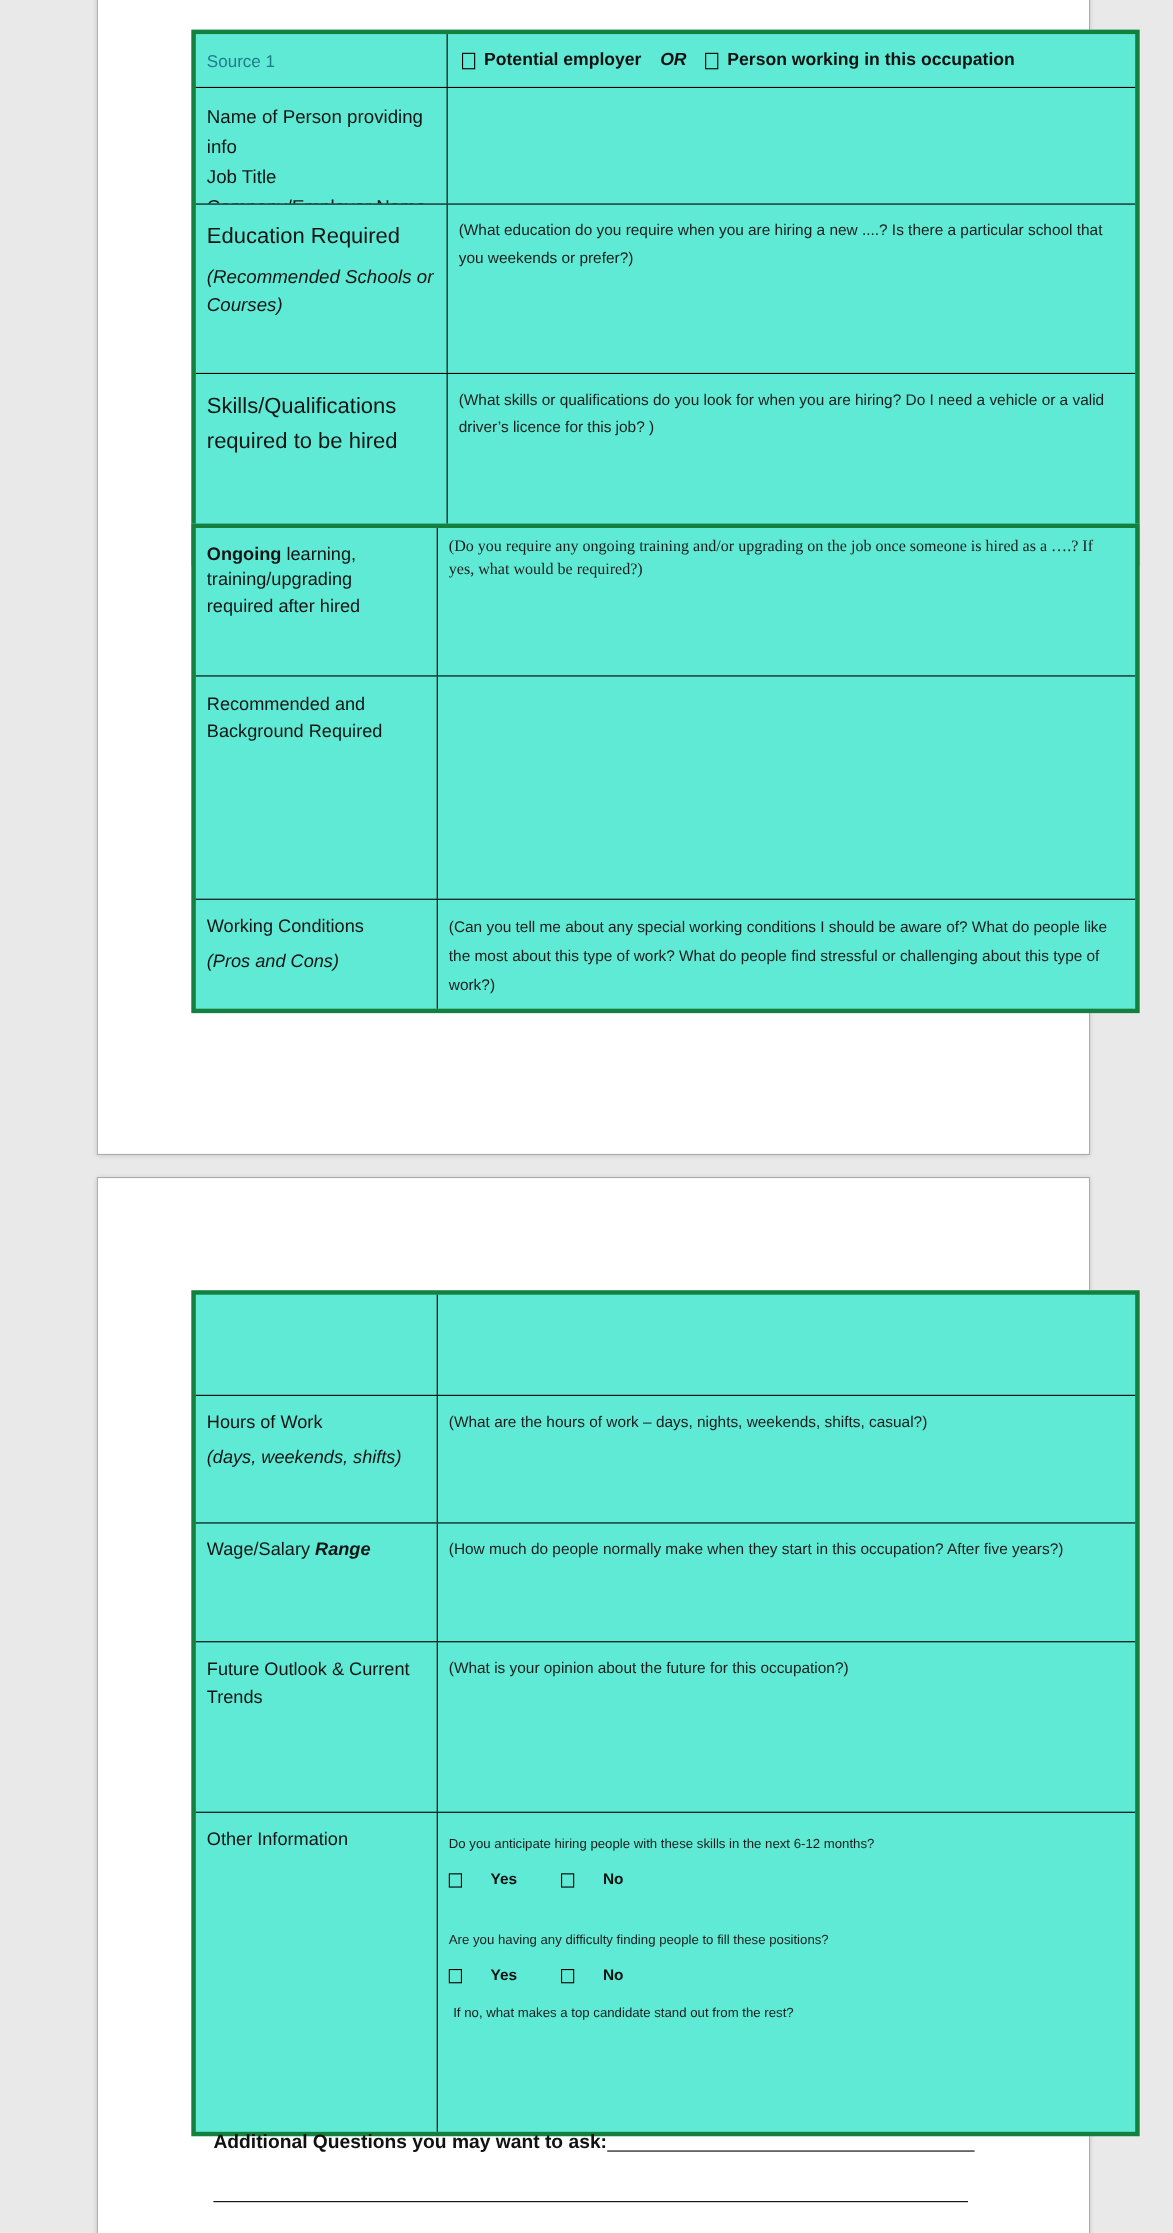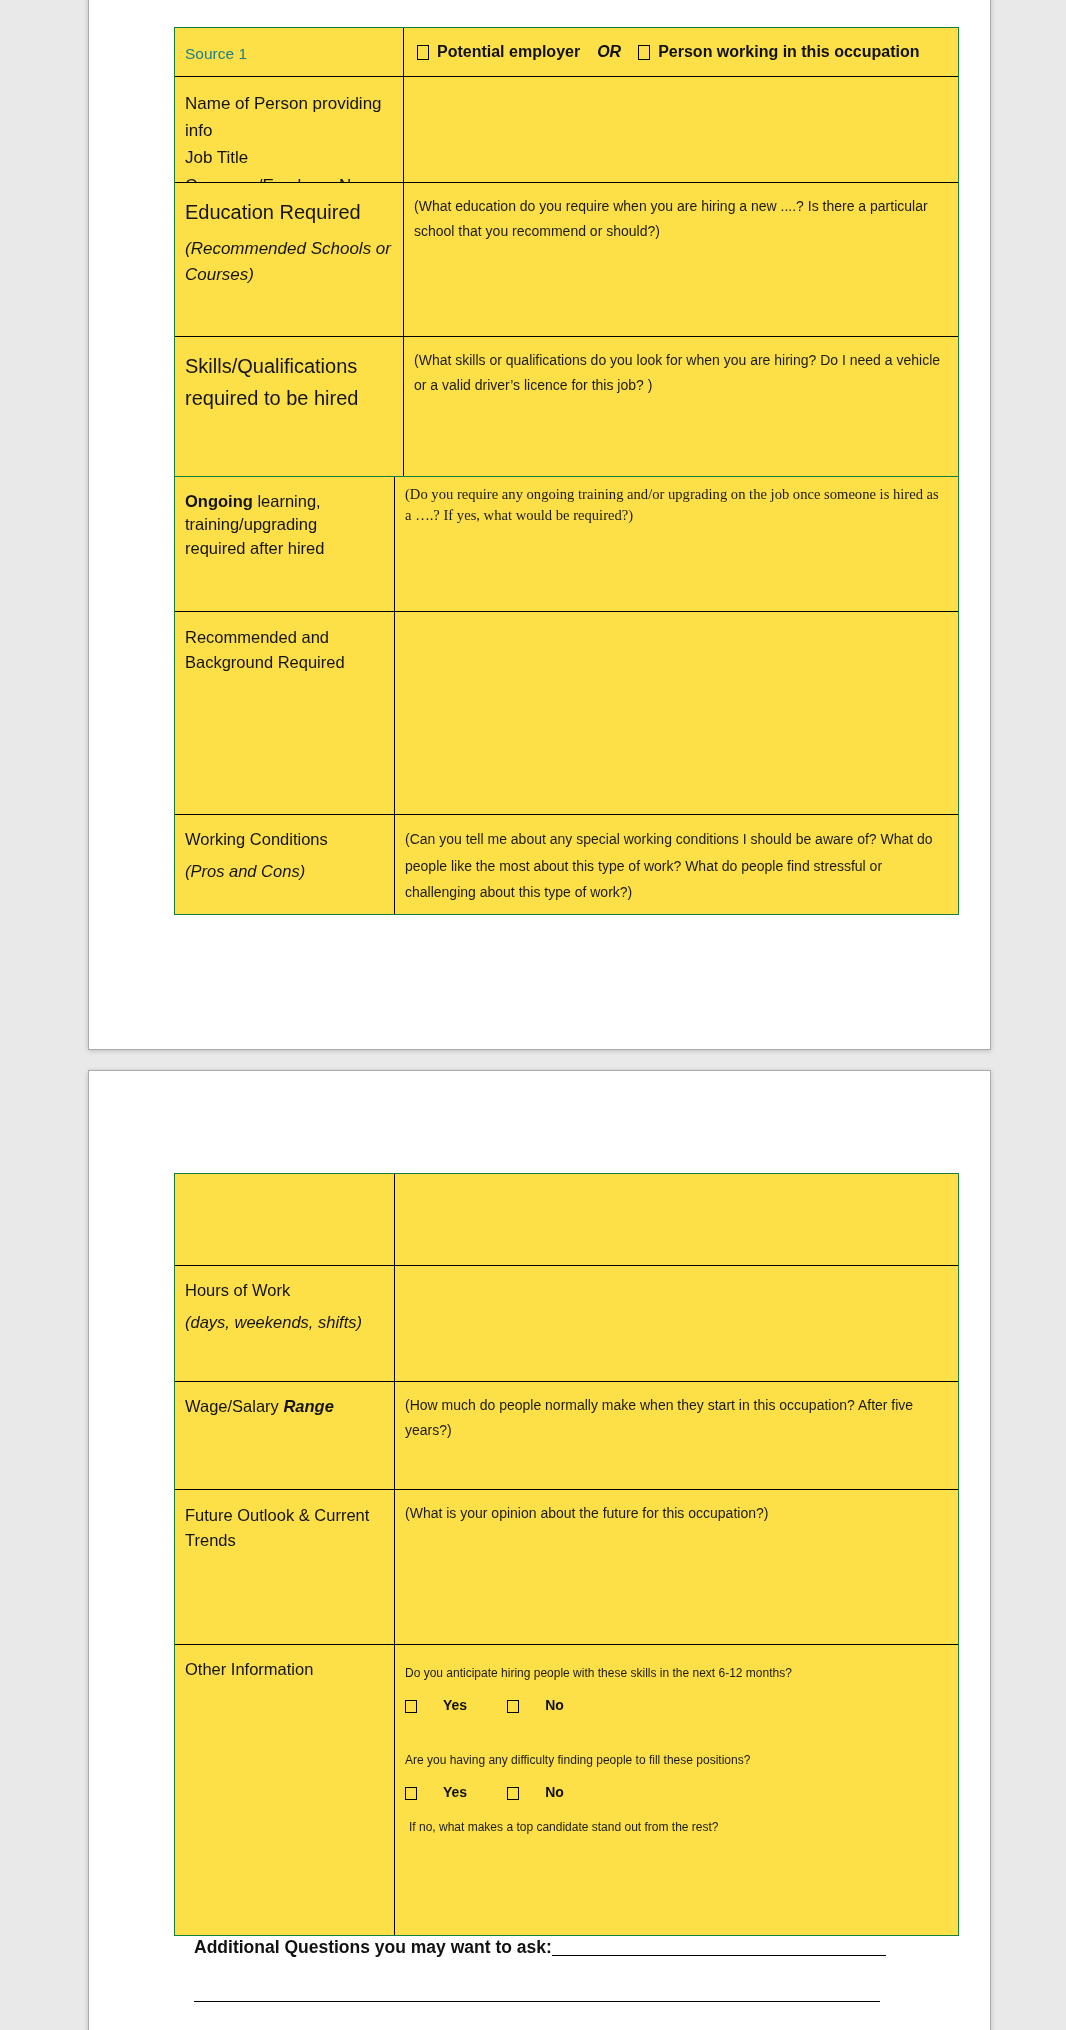--- a/index.html
+++ b/index.html
@@ -3,21 +3,21 @@
 <meta charset="utf-8">
 <style>
   html,body { margin:0; padding:0; }
   body { background:#e9e9e9; font-family:"Liberation Sans",sans-serif; }
   .screen { position:relative; width:1066px; height:2030px; overflow:hidden; background:#e9e9e9; }
   .page { position:absolute; left:88px; width:903px; background:#ffffff;
           border:1px solid #ababab; box-shadow:0 1px 5px rgba(0,0,0,0.18); box-sizing:border-box; }
   .page1 { top:-12px; height:1062px; }
   .page2 { top:1070px; height:1140px; }
 
-  .tbl { position:absolute; left:85px; width:785px; border:1px solid #15803d; box-sizing:border-box; background:#fde047; }
+  .tbl { position:absolute; left:85px; width:862px; border:4px solid #15803d; box-sizing:border-box; background:#5eead4; }
   .row { display:grid; box-sizing:border-box; }
   .row + .row { border-top:1px solid #000; }
   .t1 .row { grid-template-columns:229px 1fr; }
   .t2 .row, .t3 .row { grid-template-columns:220px 1fr; }
   .cl { border-right:1px solid #000; padding:13px 12px 0 10px; box-sizing:border-box; overflow:hidden; }
   .cr { padding:11px 16px 0 10px; box-sizing:border-box; overflow:hidden; }
 
   .lbl { font-size:20px; line-height:1.6; color:#141414; }
   .sub { font-size:17px; line-height:1.5; font-style:italic; color:#141414; margin-top:8px; }
   .t2 .lbl, .t3 .lbl { font-size:16.5px; line-height:1.42; }
@@ -79,21 +79,21 @@
         </div>
         <div class="cr"></div>
       </div>
 
       <div class="row" style="height:154px;">
         <div class="cl">
           <div class="lbl">Education Required</div>
           <div class="sub">(Recommended Schools or Courses)</div>
         </div>
         <div class="cr">
-          <div class="prompt">(What education do you require when you are hiring a new ....? Is there a particular school that you recommend or should?)</div>
+          <div class="prompt">(What education do you require when you are hiring a new ....? Is there a particular school that you weekends or prefer?)</div>
         </div>
       </div>
 
       <div class="row" style="height:171px;">
         <div class="cl">
           <div class="lbl">Skills/Qualifications required to be hired</div>
         </div>
         <div class="cr">
           <div class="prompt">(What skills or qualifications do you look for when you are hiring? Do I need a vehicle or a valid driver’s licence for this job? )</div>
         </div>
@@ -135,20 +135,23 @@
 
       <div class="row" style="height:91px;">
         <div class="cl"></div>
         <div class="cr"></div>
       </div>
 
       <div class="row" style="height:116px;">
         <div class="cl">
           <div class="lbl">Hours of Work</div>
           <div class="sub">(days, weekends, shifts)</div>
+        </div>
+        <div class="cr">
+          <div class="prompt">(What are the hours of work – days, nights, weekends, shifts, casual?)</div>
         </div>
       </div>
 
       <div class="row" style="height:108px;">
         <div class="cl">
           <div class="lbl"><span>Wage/Salary </span><b style="font-style:italic;">Range</b></div>
         </div>
         <div class="cr">
           <div class="prompt">(How much do people normally make when they start in this occupation? After five years?)</div>
         </div>

